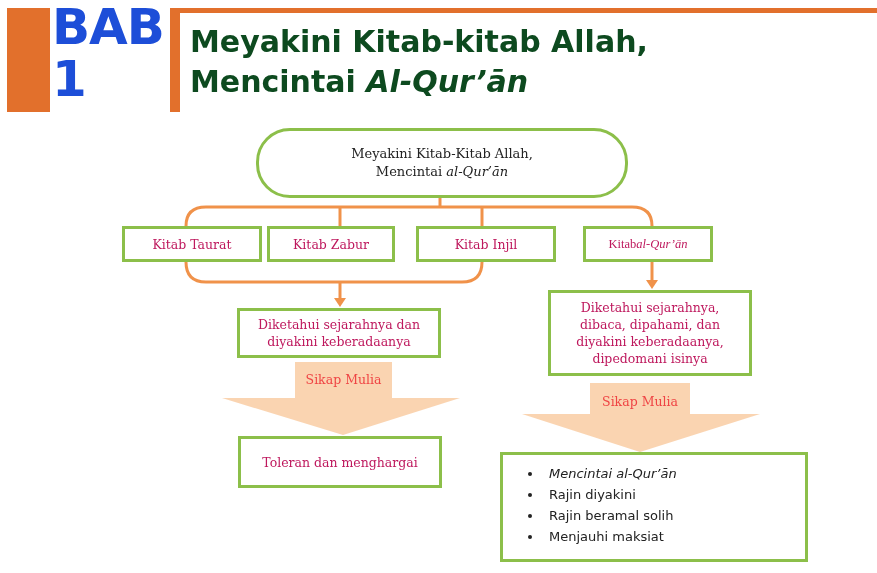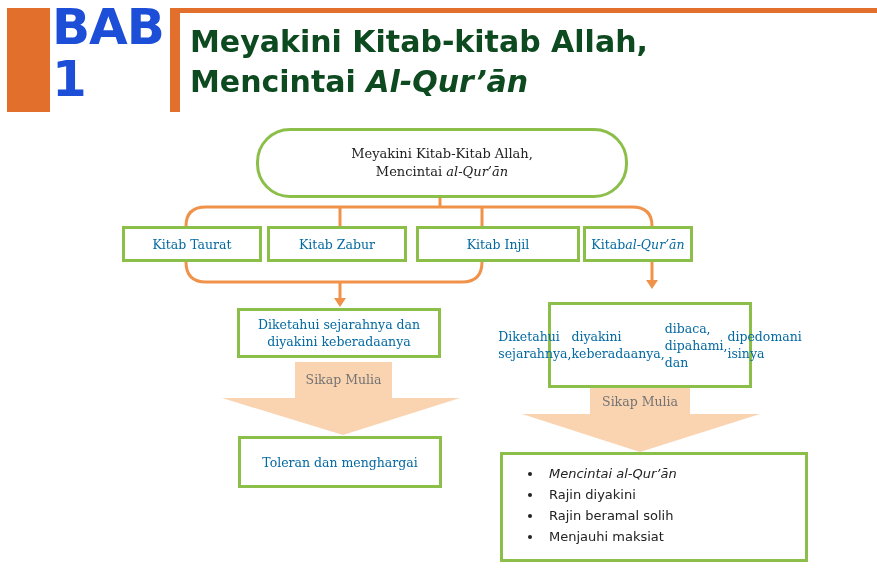--- a/index.html
+++ b/index.html
@@ -13,24 +13,24 @@
   .title-vbar { left:170px; top:8px; width:10px; height:104px; background:#e2702c; }
   .title-hbar { left:170px; top:8px; width:707px; height:5px; background:#e2702c; }
   .title { left:190px; top:22px; color:#0d4a1f; font-family:"DejaVu Sans", sans-serif; font-weight:bold;
            font-size:30px; line-height:40px; }
   .title i { font-style:italic; }
 
   .oval { left:256px; top:128px; width:366px; height:64px; border:3px solid #8cbf4a; border-radius:34px;
           background:#fff; display:flex; flex-direction:column; align-items:center; justify-content:center;
           font-size:13px; line-height:18px; color:#222; }
   .box { border:3px solid #8cbf4a; background:#fff; display:flex; align-items:center; justify-content:center;
-         text-align:left; font-size:12.5px; line-height:17px; color:#0369a1; box-sizing:border-box; }
+         text-align:right; font-size:12.5px; line-height:17px; color:#be185d; box-sizing:border-box; }
   .book { top:226px; height:36px; }
   svg.lines { left:0; top:0; }
-  .sikap { font-size:12.5px; color:#737373; text-align:center; }
+  .sikap { font-size:12.5px; color:#ef4444; text-align:center; }
   .bullets { left:500px; top:452px; width:308px; height:110px; border:3px solid #8cbf4a; background:#fff; box-sizing:border-box; }
   .bullets ul { margin:8px 0 0 0; padding-left:40px; font-family:"DejaVu Sans", sans-serif; font-size:13px; line-height:21px; color:#222; }
   .bullets li { padding-left:6px; }
   .bullets li i { font-style:italic; }
 </style>
 </head>
 <body>
 
 <div class="abs left-bar"></div>
 <div class="abs bab">
@@ -70,44 +70,44 @@
 </svg>
 
 <div class="abs oval">
   <div>Meyakini Kitab-Kitab Allah,</div>
   <div><span>Mencintai </span><i>al-Qur’ān</i></div>
 </div>
 
 <div class="abs box book" style="left:122px;width:140px;">
     <span>Kitab Taurat</span>
   </div>
-<div class="abs box book" style="left:267px;width:140px;">
+<div class="abs box book" style="left:267px;width:128px;">
     <span>Kitab Zabur</span>
   </div>
-<div class="abs box book" style="left:416px;width:164px;">
+<div class="abs box book" style="left:416px;width:140px;">
     <span>Kitab Injil</span>
   </div>
-<div class="abs box book" style="left:583px;width:110px;">
+<div class="abs box book" style="left:583px;width:130px;font-family:Liberation Serif, serif;">
     <span>Kitab </span>
     <i>al-Qur’ān</i>
   </div>
 
 <div class="abs box" style="left:237px;top:308px;width:204px;height:50px;flex-direction:column;">
   <div>Diketahui sejarahnya dan</div>
   <div>diyakini keberadaanya</div>
 </div>
 <div class="abs sikap" style="left:295px;top:372px;width:97px;">Sikap Mulia</div>
 <div class="abs box" style="left:238px;top:436px;width:204px;height:52px;flex-direction:row;">
   <div>Toleran dan menghargai</div>
 </div>
 
-<div class="abs box" style="left:548px;top:302px;width:204px;height:86px;flex-direction:row;">
+<div class="abs box" style="left:548px;top:290px;width:204px;height:86px;flex-direction:column;">
   <div>Diketahui sejarahnya,</div>
+  <div>dibaca, dipahami, dan</div>
   <div>diyakini keberadaanya,</div>
-  <div>dibaca, dipahami, dan</div>
   <div>dipedomani isinya</div>
 </div>
 <div class="abs sikap" style="left:590px;top:394px;width:100px;">Sikap Mulia</div>
 <div class="abs bullets">
   <ul>
     <li><i><span>Mencintai </span><span>al-Qur’ān</span></i></li>
     <li>Rajin diyakini</li>
     <li>Rajin beramal solih</li>
     <li>Menjauhi maksiat</li>
   </ul>

